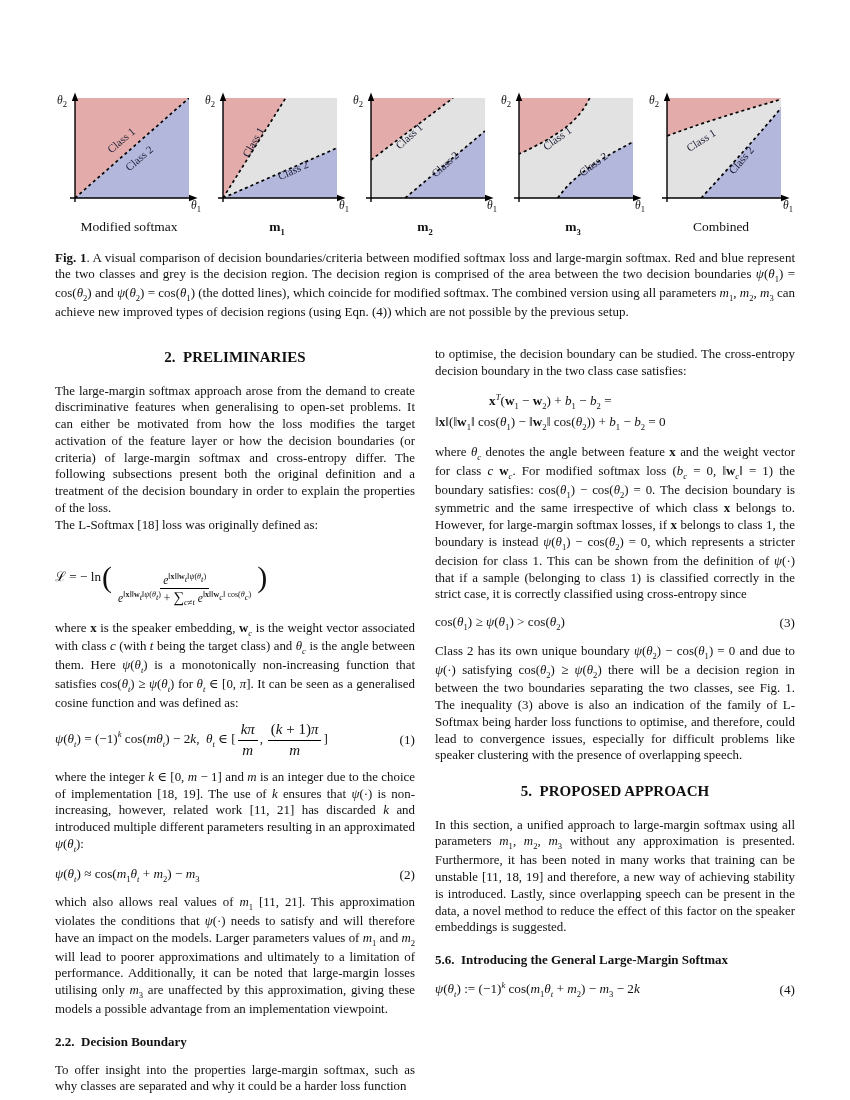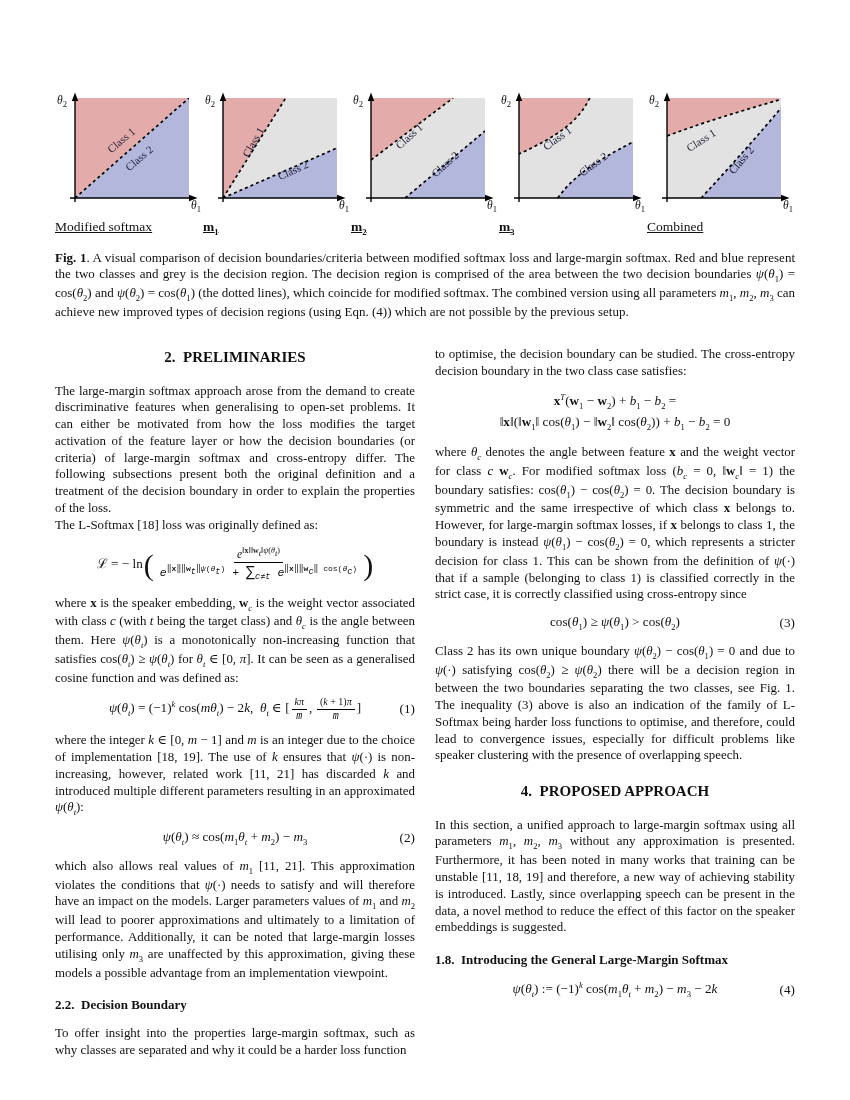--- a/index.html
+++ b/index.html
@@ -1,21 +1,21 @@
 <!DOCTYPE html>
 <html><head>
 <meta charset="utf-8">
 <style>
   html,body{margin:0;padding:0;background:#fff;}
   .page{position:relative;width:850px;height:1100px;background:#fff;overflow:hidden;
         font-family:"Liberation Serif","DejaVu Serif",serif;color:#111;
         box-sizing:border-box;padding:92px 55px 0 55px;}
   
   .fig-row{display:flex;justify-content:space-between;width:740px;}
-  .panel{display:flex;flex-direction:column;align-items:flex-start;width:148px;text-decoration:underline;}
+  .panel{display:flex;flex-direction:column;align-items:center;width:148px;}
   .plotwrap{position:relative;width:148px;height:126px;}
   .plot{position:absolute;left:20px;top:6px;width:114px;height:100px;}
   .axsvg{position:absolute;left:0;top:0;width:148px;height:126px;}
   .ax-y{position:absolute;left:2px;top:2px;font-size:11.5px;}
   .ax-x{position:absolute;right:2px;top:107px;font-size:11.5px;}
   .cls{position:absolute;font-size:11px;color:#20203a;white-space:nowrap;transform-origin:center center;}
   .p1 .cls1{left:50px;top:42px;transform:rotate(-40deg);}
   .p1 .cls2{left:68px;top:60px;transform:rotate(-40deg);}
   .p2 .cls1{left:34px;top:44px;transform:rotate(-60deg);}
   .p2 .cls2{left:74px;top:72px;transform:rotate(-24deg);}
@@ -26,29 +26,29 @@
   .p5 .cls1{left:38px;top:42px;transform:rotate(-32deg);}
   .p5 .cls2{left:78px;top:62px;transform:rotate(-50deg);}
   .panel-caption{font-size:13.5px;margin-top:1px;text-align:center;}
   .fig-caption{width:740px;font-size:13px;line-height:1.28;text-align:justify;margin-top:13px;}
   
   .cols{display:flex;gap:20px;margin-top:26px;}
   .col{width:360px;font-size:12.9px;line-height:1.3;text-align:justify;}
   .sec-head{text-align:center;font-weight:bold;font-size:15px;margin:2px 0 15px;}
   .sub-head{font-weight:bold;font-size:13px;margin:16px 0 11px;text-align:left;}
   .col p{margin:0;}
-  .eq{position:relative;display:flex;align-items:center;justify-content:center;
+  .eq{position:relative;display:flex;align-items:center;
       margin:10px 0;font-size:13.2px;text-align:center;}
   .eq .eqno{position:absolute;right:0;top:50%;transform:translateY(-50%);}
   .frac{display:inline-flex;flex-direction:column;align-items:center;vertical-align:middle;margin:0 2px;line-height:1.15;}
   .fnum{border-bottom:1px solid #000;padding:0 3px 1px;}
-  .fden{padding:1px 3px 0;font-family:Liberation Mono, monospace;}
-  .bigfrac{font-size:11.5px;}
+  .fden{padding:1px 3px 0;}
+  .bigfrac{font-size:11.5px;margin-top:26px;}
   .bigfrac sup{font-size:8px;}
-  .sfrac{font-size:10px;}
+  .sfrac{font-size:15px;}
   .bigp{font-size:30px;font-weight:400;line-height:0.9;}
   sup{font-size:8.6px;}
   sub{font-size:8.6px;}
   .sum{font-size:15px;line-height:0.8;}
   .eq2line div{line-height:1.45;}
 </style>
 </head>
 <body>
 
 <div class="page">
@@ -211,23 +211,23 @@
             <div><b>x</b><sup><i>T</i></sup>(<b>w</b><sub>1</sub> − <b>w</b><sub>2</sub>) + <i>b</i><sub>1</sub> − <i>b</i><sub>2</sub> =</div>
             <div>‖<b>x</b>‖(‖<b>w</b><sub>1</sub>‖ cos(<i>θ</i><sub>1</sub>) − ‖<b>w</b><sub>2</sub>‖ cos(<i>θ</i><sub>2</sub>)) + <i>b</i><sub>1</sub> − <i>b</i><sub>2</sub> = 0</div>
           </span>
         </div>
       <p>where <i>θ<sub>c</sub></i> denotes the angle between feature <b>x</b> and the weight vector for class <i>c</i> <b>w</b><sub><i>c</i></sub>. For modified softmax loss (<i>b<sub>c</sub></i> = 0, ‖<b>w</b><sub><i>c</i></sub>‖ = 1) the boundary satisfies: cos(<i>θ</i><sub>1</sub>) − cos(<i>θ</i><sub>2</sub>) = 0. The decision boundary is symmetric and the same irrespective of which class <b>x</b> belongs to. However, for large-margin softmax losses, if <b>x</b> belongs to class 1, the boundary is instead <i>ψ</i>(<i>θ</i><sub>1</sub>) − cos(<i>θ</i><sub>2</sub>) = 0, which represents a stricter decision for class 1. This can be shown from the definition of <i>ψ</i>(·) that if a sample (belonging to class 1) is classified correctly in the strict case, it is correctly classified using cross-entropy since</p>
       <div class="eq">
         <span>cos(<i>θ</i><sub>1</sub>) ≥ <i>ψ</i>(<i>θ</i><sub>1</sub>) &gt; cos(<i>θ</i><sub>2</sub>)</span>
         <span class="eqno">(3)</span>
       </div>
       <p>Class 2 has its own unique boundary <i>ψ</i>(<i>θ</i><sub>2</sub>) − cos(<i>θ</i><sub>1</sub>) = 0 and due to <i>ψ</i>(·) satisfying cos(<i>θ</i><sub>2</sub>) ≥ <i>ψ</i>(<i>θ</i><sub>2</sub>) there will be a decision region in between the two boundaries separating the two classes, see Fig. 1. The inequality (3) above is also an indication of the family of L-Softmax being harder loss functions to optimise, and therefore, could lead to convergence issues, especially for difficult problems like speaker clustering with the presence of overlapping speech.</p>
-      <div class="sec-head" style="margin-top:18px;">4. PROPOSED APPROACH</div>
+      <div class="sec-head" style="margin-top:18px;">5. PROPOSED APPROACH</div>
       <p>In this section, a unified approach to large-margin softmax using all parameters <i>m</i><sub>1</sub>, <i>m</i><sub>2</sub>, <i>m</i><sub>3</sub> without any approximation is presented. Furthermore, it has been noted in many works that training can be unstable [11, 18, 19] and therefore, a new way of achieving stability is introduced. Lastly, since overlapping speech can be present in the data, a novel method to reduce the effect of this factor on the speaker embeddings is suggested.</p>
-      <div class="sub-head">1.8. Introducing the General Large-Margin Softmax</div>
+      <div class="sub-head">5.6. Introducing the General Large-Margin Softmax</div>
       <div class="eq">
         <span><i>ψ</i>(<i>θ<sub>t</sub></i>) := (−1)<sup><i>k</i></sup> cos(<i>m</i><sub>1</sub><i>θ<sub>t</sub></i> + <i>m</i><sub>2</sub>) − <i>m</i><sub>3</sub> − 2<i>k</i></span>
         <span class="eqno">(4)</span>
       </div>
       <p></p>
     </div>
   </div>
 
 </div>
 

